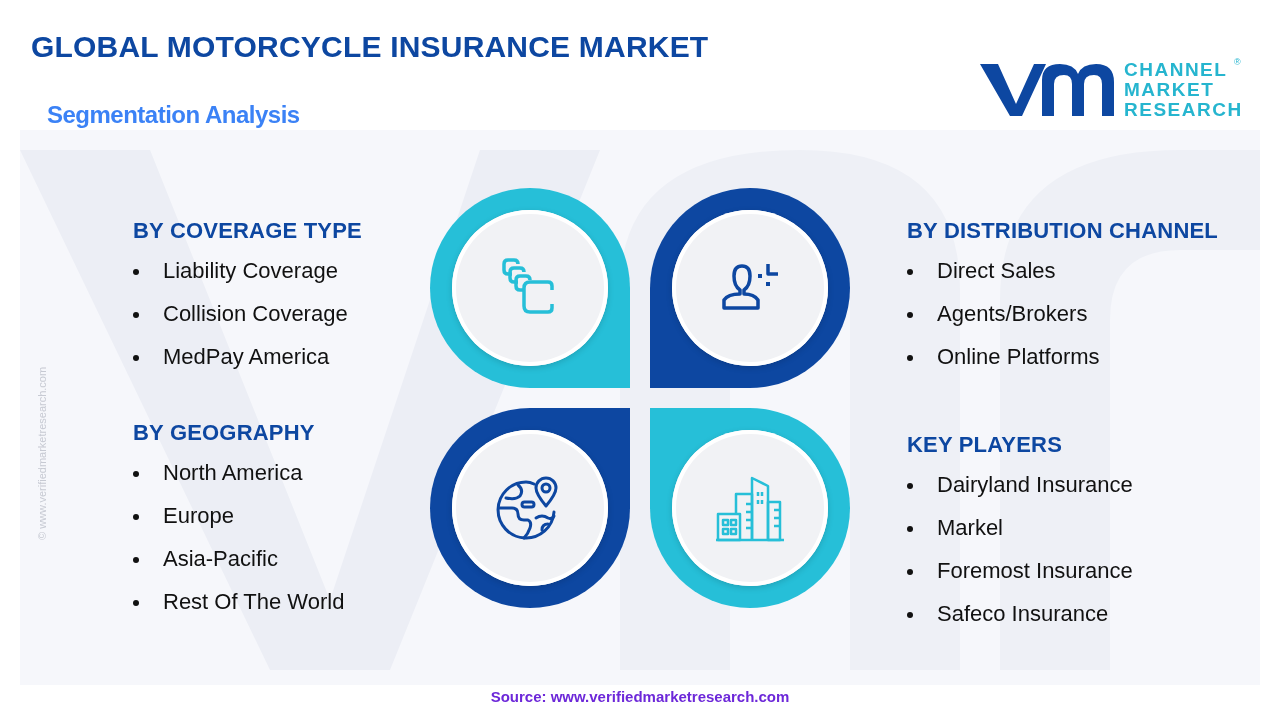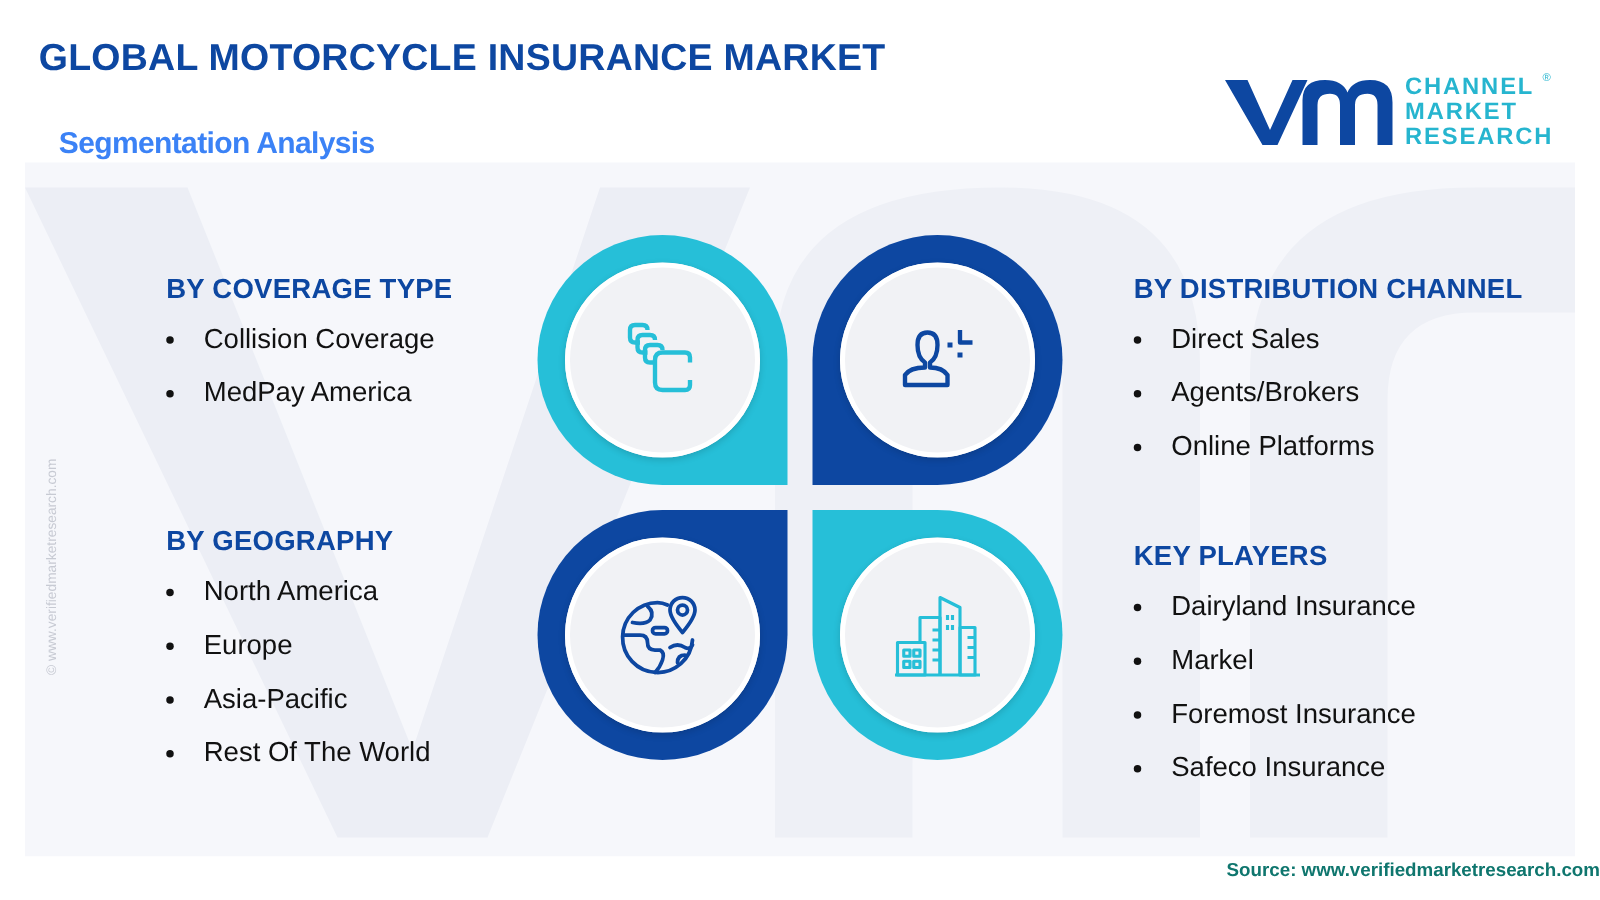--- a/index.html
+++ b/index.html
@@ -26,21 +26,21 @@
 
   .diagram { position: absolute; left: 430px; top: 188px; width: 420px; height: 420px; z-index: 2; }
   .petal { position: absolute; width: 200px; height: 200px; }
   .petal .inner { position: absolute; left: 22px; top: 22px; width: 156px; height: 156px; border-radius: 50%; background: #f1f2f5; box-shadow: inset 0 0 0 4px #ffffff, 0 2px 6px rgba(0,0,0,0.15); display: flex; align-items: center; justify-content: center; }
   .p-tl { left: 0; top: 0; background: #26bfd8; border-radius: 50% 50% 0 50%; }
   .p-tr { left: 220px; top: 0; background: #0d47a1; border-radius: 50% 50% 50% 0; }
   .p-bl { left: 0; top: 220px; background: #0d47a1; border-radius: 50% 0 50% 50%; }
   .p-br { left: 220px; top: 220px; background: #26bfd8; border-radius: 0 50% 50% 50%; }
   .icon svg { display: block; }
 
-  .source { position: absolute; left: 0; width: 1280px; top: 688px; text-align: right; font-size: 15px; font-weight: 700; color: #0f766e; z-index: 2; }
+  .source { position: absolute; left: 0; width: 1280px; top: 688px; text-align: center; font-size: 15px; font-weight: 700; color: #6d28d9; z-index: 2; }
 </style>
 </head>
 <body>
 
 <div class="bg-panel"></div>
 <svg class="bg-watermark" viewBox="0 0 1280 560">
   <path d="M20 20 L150 20 L330 470 L480 20 L600 20 L390 540 L270 540 Z" fill="#eceef5"></path>
   <path d="M620 540 L620 160 Q620 20 800 20 Q960 20 960 160 L960 540 L850 540 L850 180 Q850 110 790 110 Q730 110 730 180 L730 540 Z" fill="#eef0f6"></path>
   <path d="M1000 540 L1000 170 Q1000 20 1180 20 L1260 20 L1260 120 L1180 120 Q1110 120 1110 190 L1110 540 Z" fill="#eef0f6"></path>
 </svg>
@@ -57,20 +57,21 @@
   <div>MARKET</div>
   <div>RESEARCH</div>
 </div>
 <div class="logo-reg">®</div>
 
 <div class="side-credit">© www.verifiedmarketresearch.com</div>
 
 <div class="segment" style="left:133px; top:218px;">
   <div class="seg-title">BY COVERAGE TYPE</div>
   <ul class="seg-list">
+    <li class="seg-item"><span class="bullet"></span><span>Liability Coverage</span></li>
     <li class="seg-item"><span class="bullet"></span><span>Collision Coverage</span></li>
     <li class="seg-item"><span class="bullet"></span><span>MedPay America</span></li>
   </ul>
 </div>
 
 <div class="segment" style="left:907px; top:218px;">
   <div class="seg-title">BY DISTRIBUTION CHANNEL</div>
   <ul class="seg-list">
     <li class="seg-item"><span class="bullet"></span><span>Direct Sales</span></li>
     <li class="seg-item"><span class="bullet"></span><span>Agents/Brokers</span></li>

